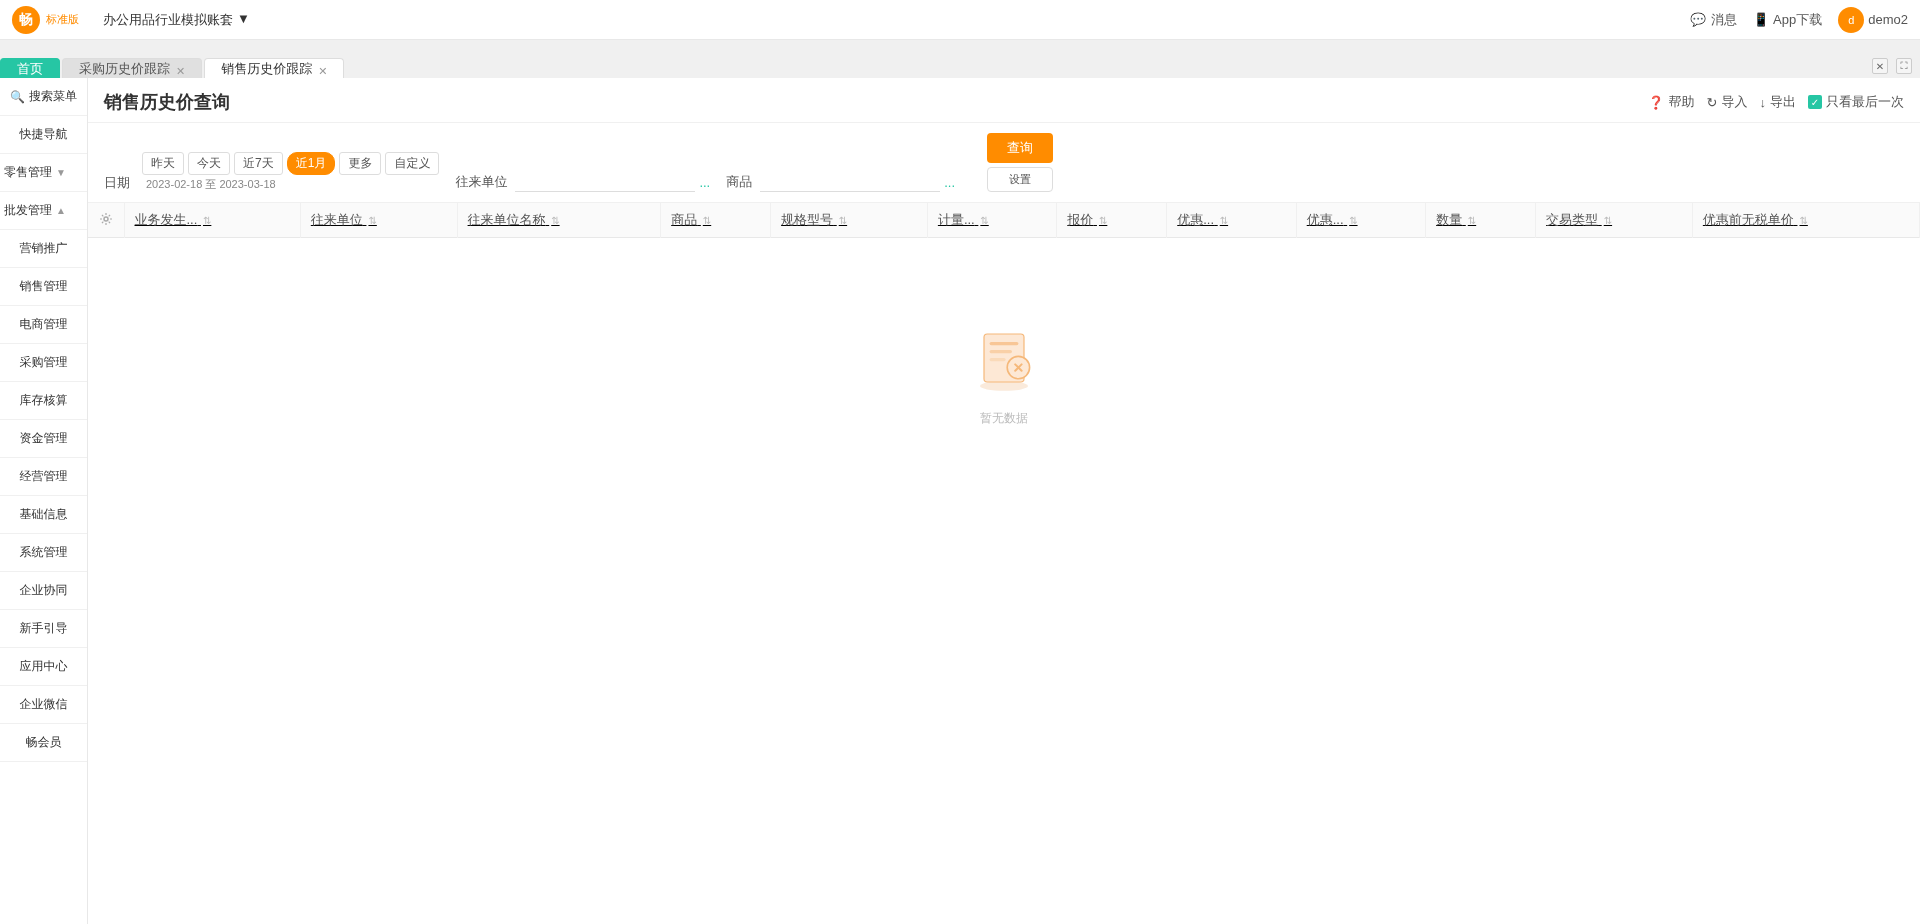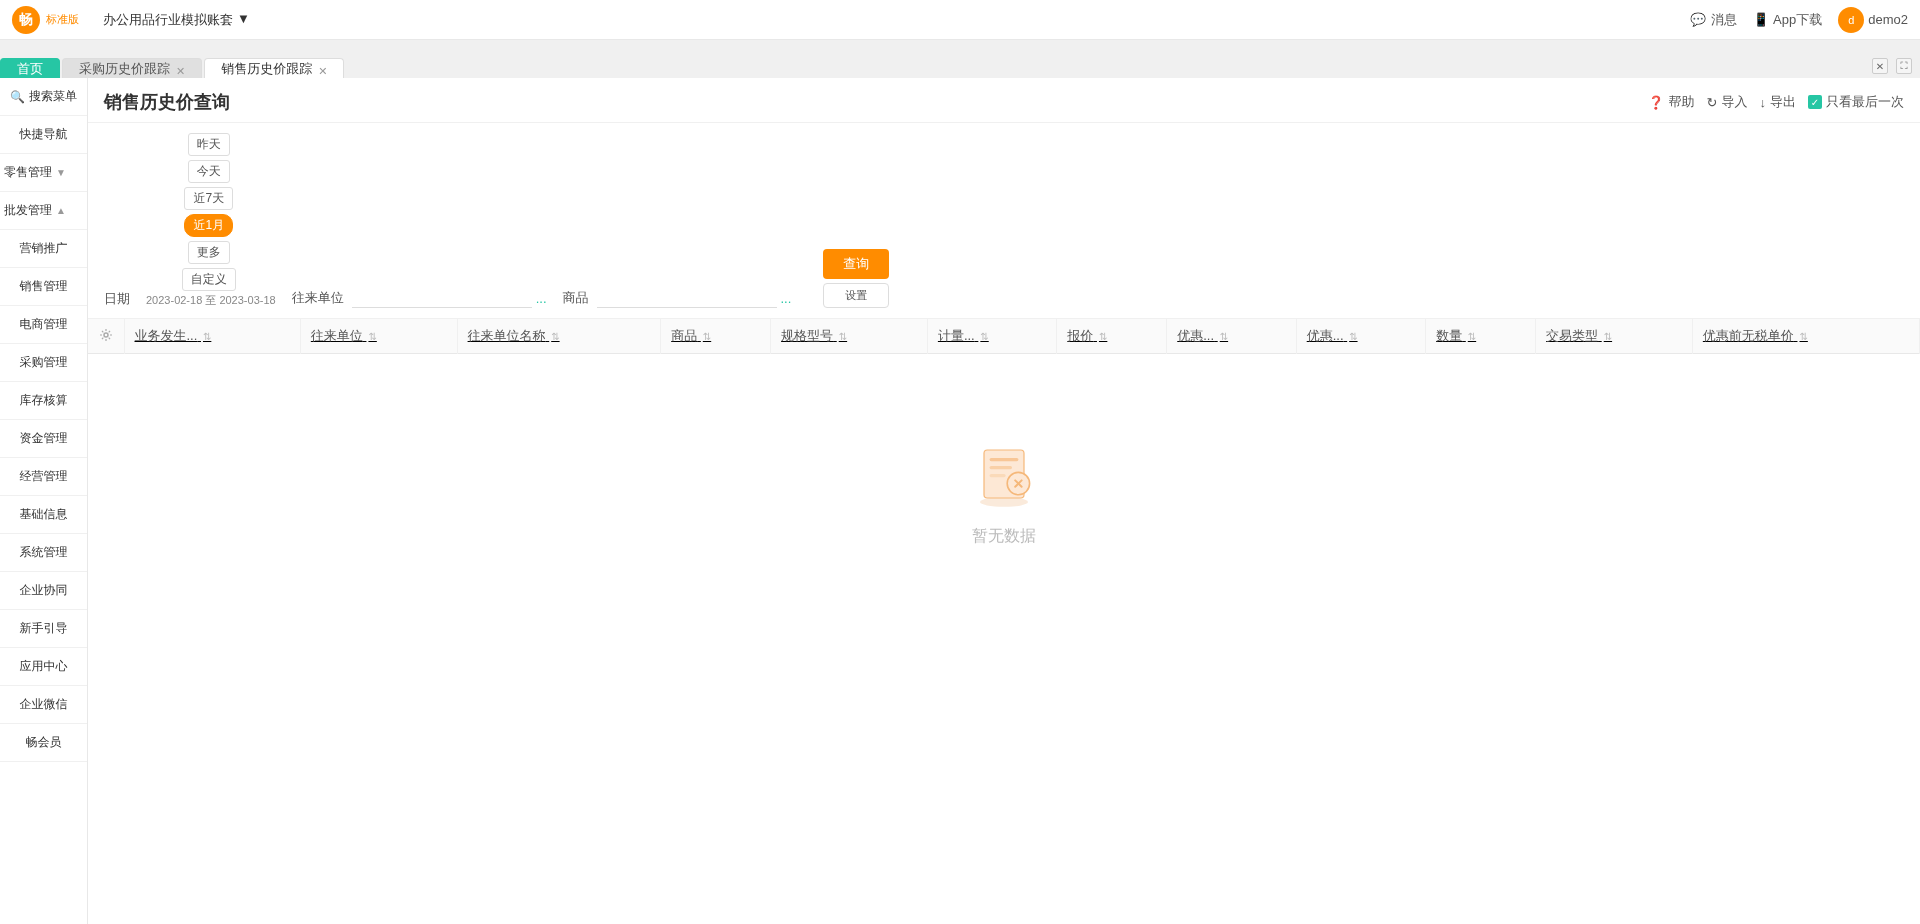--- a/index.html
+++ b/index.html
@@ -120,21 +120,21 @@
       padding: 10px 16px;
       background: white;
       border-bottom: 1px solid #f0f0f0;
       display: flex;
       align-items: flex-end;
       gap: 16px;
       flex-wrap: wrap;
     }
     .filter-group { display: flex; align-items: flex-end; gap: 8px; }
     .filter-label { color: #555; font-size: 13px; margin-right: 4px; }
-    .date-buttons { display: flex; align-items: center; gap: 4px; flex-direction: column; }
+    .date-buttons { display: flex; align-items: center; gap: 4px; }
     .date-btn {
       padding: 2px 8px;
       font-size: 12px;
       border: 1px solid #ddd;
       border-radius: 3px;
       cursor: pointer;
       color: #555;
       background: white;
     }
     .date-btn.active {
@@ -193,21 +193,21 @@
     .th-gear { width: 36px; text-align: center; }
 
     
     .empty-state {
       display: flex;
       flex-direction: column;
       align-items: center;
       justify-content: center;
       padding: 80px 0;
       color: #bbb;
-      font-size: 16px;
+      font-size: 12px;
     }
     .empty-icon {
       width: 80px;
       height: 80px;
       margin-bottom: 12px;
     }
 
     
     .gear-svg { color: #aaa; }
   </style>

